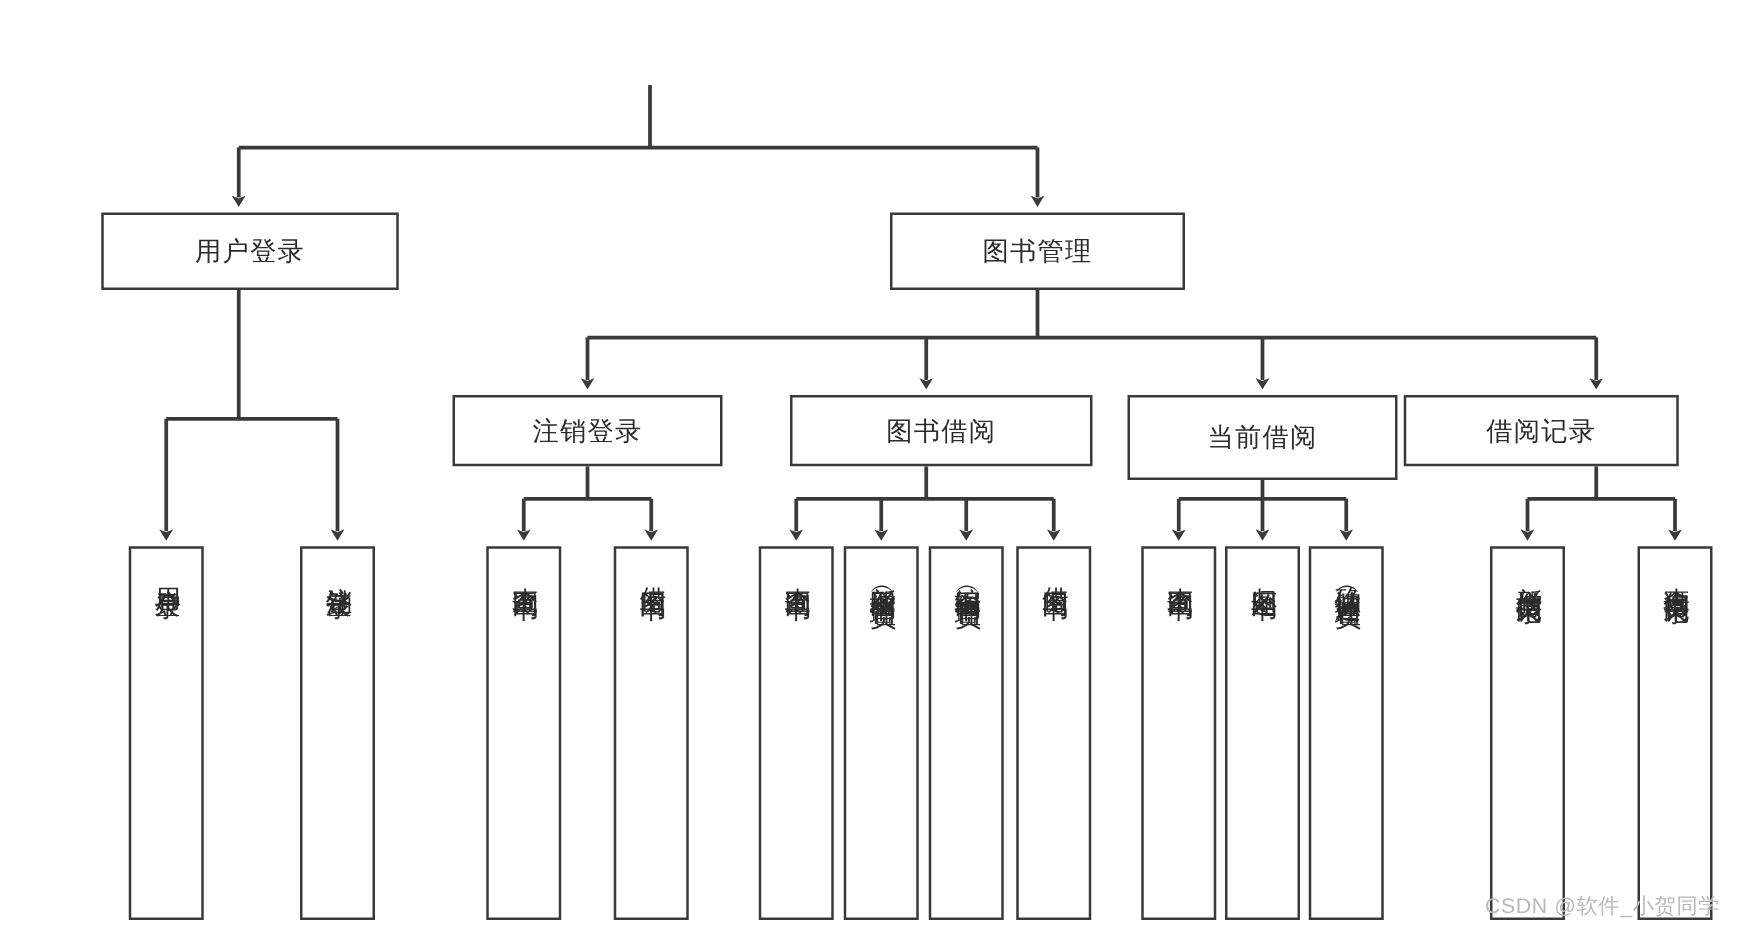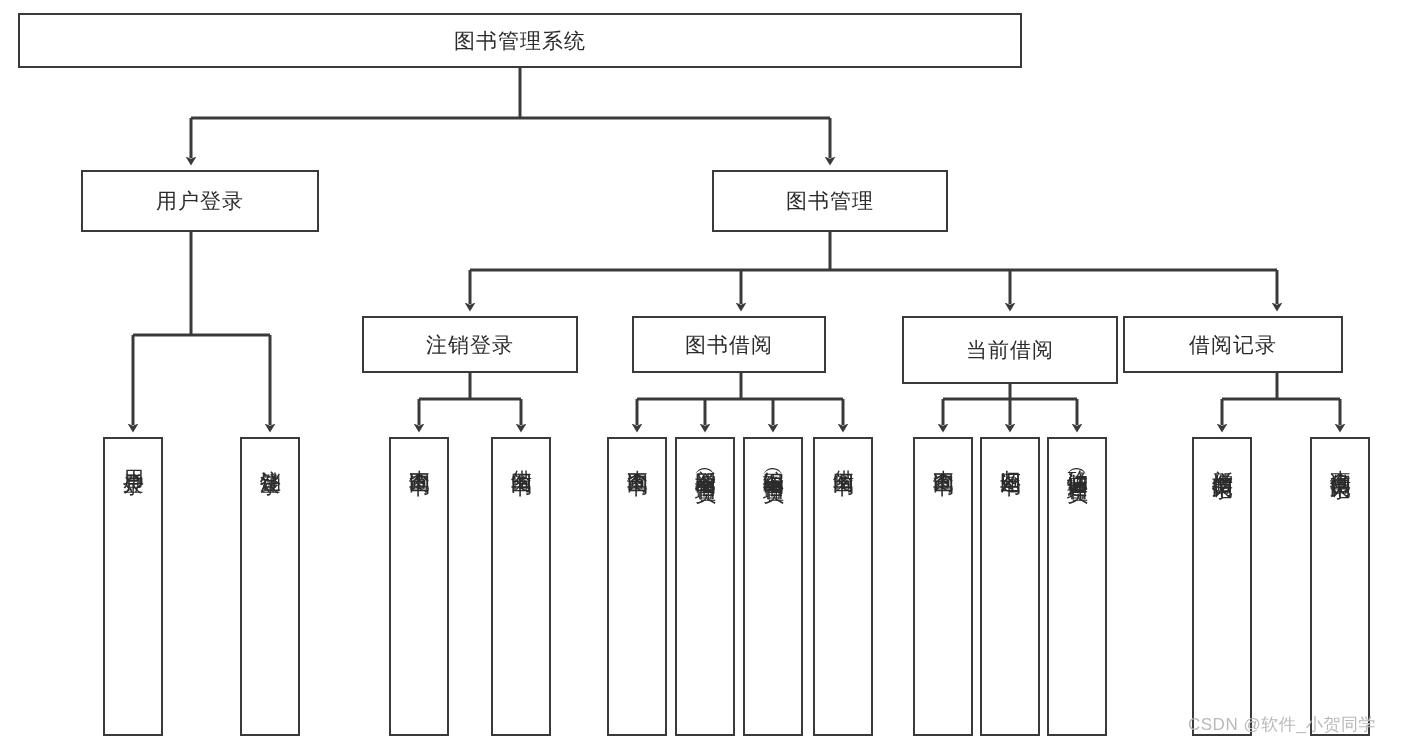--- a/index.html
+++ b/index.html
@@ -111,35 +111,32 @@
       <path d="M1010,399 L1010,425" marker-end="url(#arrow)"></path>
       <path d="M1077,399 L1077,425" marker-end="url(#arrow)"></path>
 
       <path d="M1277,373 L1277,399"></path>
       <path d="M1222,399 L1340,399"></path>
       <path d="M1222,399 L1222,425" marker-end="url(#arrow)"></path>
       <path d="M1340,399 L1340,425" marker-end="url(#arrow)"></path>
     </g>
   </svg>
 
-  <div class="node h" style="left:18px; top:13px; width:1004px; height:55px;">
-    <span class="htext">图书管理系统</span>
-  </div>
 
   <div class="node h" style="left:81px; top:170px; width:238px; height:62px;">
     <span class="htext">用户登录</span>
   </div>
   <div class="node h" style="left:712px; top:170px; width:236px; height:62px;align-items:center;">
     <span class="htext">图书管理</span>
   </div>
 
   <div class="node h" style="left:362px; top:316px; width:216px; height:57px;">
     <span class="htext">注销登录</span>
   </div>
-  <div class="node h" style="left:632px; top:316px; width:194px; height:57px;">
+  <div class="node h" style="left:632px; top:316px; width:242px; height:57px;">
     <span class="htext">图书借阅</span>
   </div>
   <div class="node h" style="left:902px; top:316px; width:216px; height:68px;">
     <span class="htext">当前借阅</span>
   </div>
   <div class="node h" style="left:1123px; top:316px; width:220px; height:57px;">
     <span class="htext">借阅记录</span>
   </div>
 
   <div class="node v" style="left:103px; top:437px; width:60px; height:299px;">

